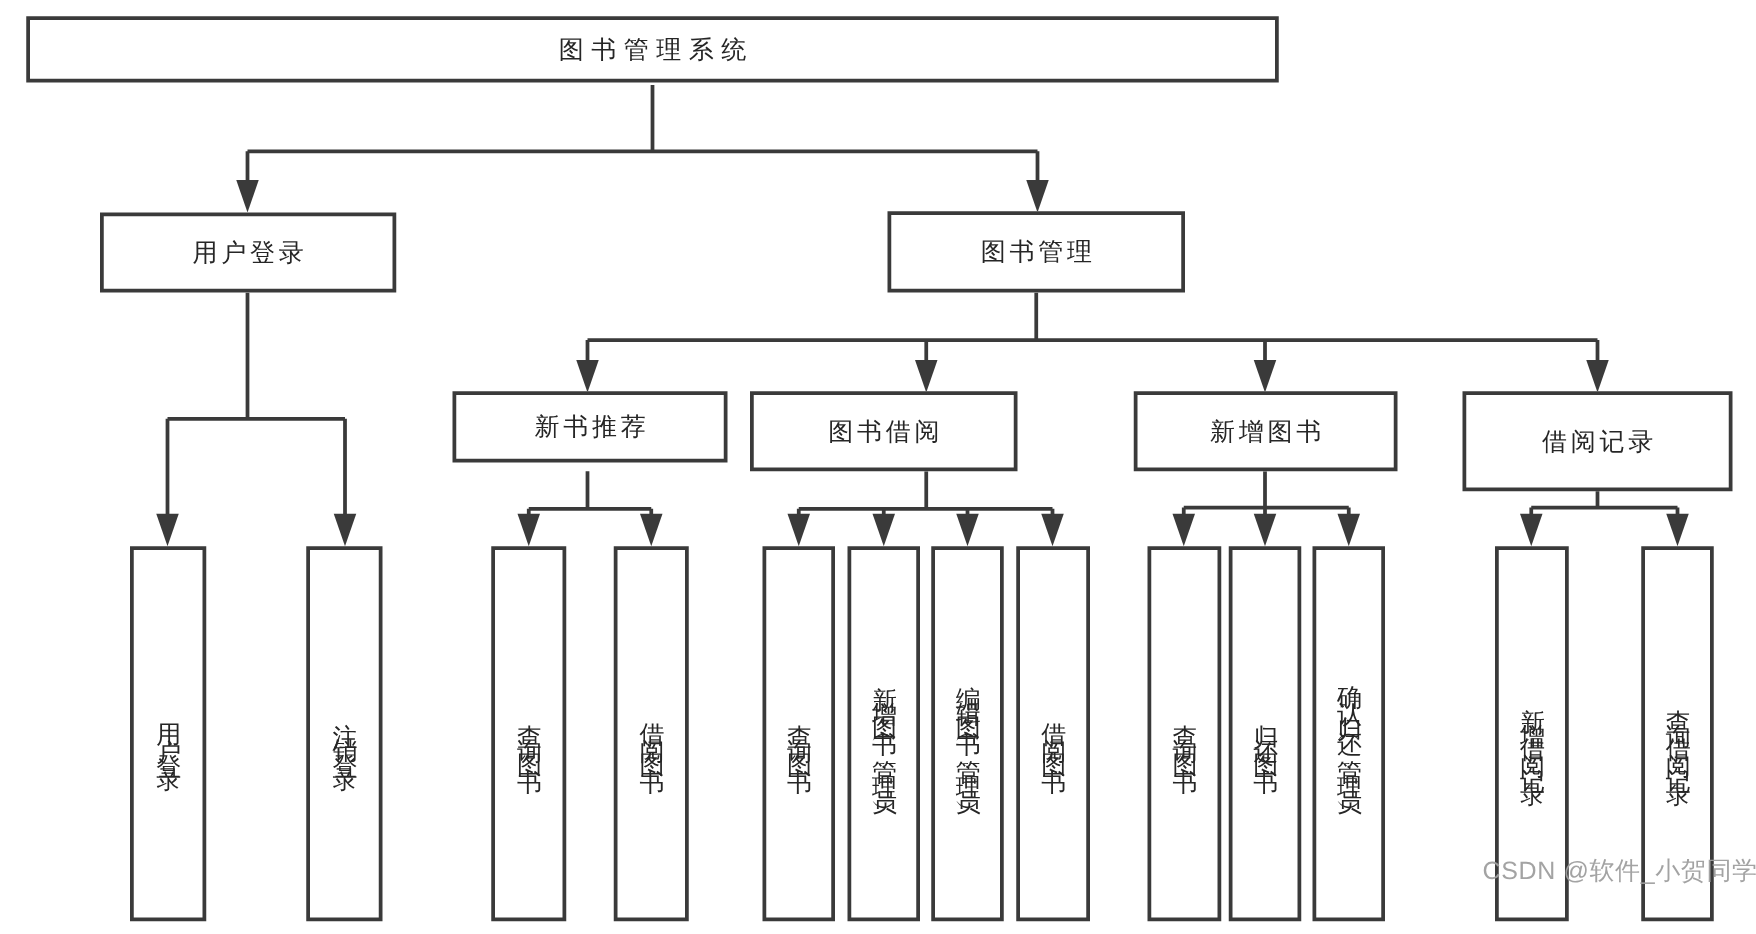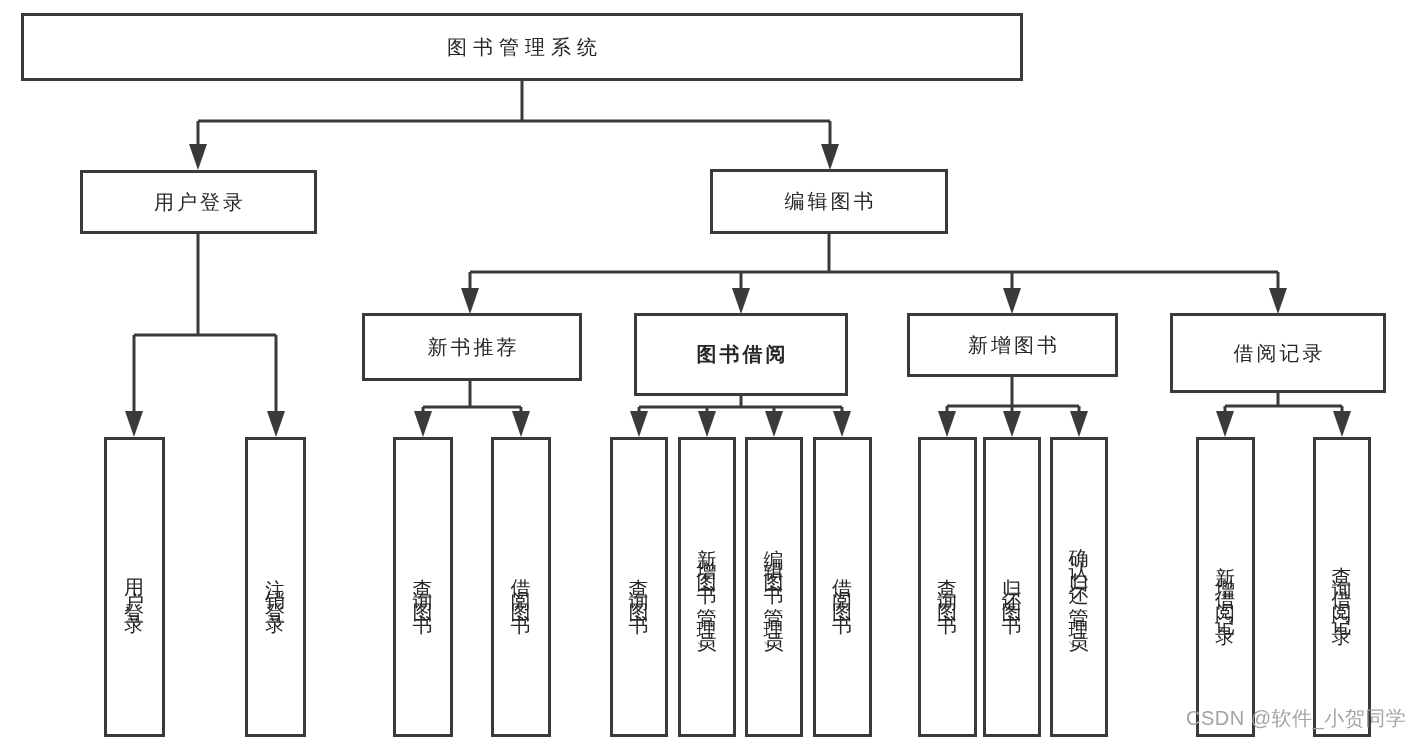--- a/index.html
+++ b/index.html
@@ -46,21 +46,21 @@
     writing-mode: vertical-rl;
     font-size: 20px;
     color: #262626;
     letter-spacing: 12px;
     line-height: 1;
     white-space: nowrap;
   }
   .watermark {
     position: absolute;
     left: 1186px;
-    top: 705px;
+    top: 683px;
     font-size: 20px;
     color: rgba(158, 158, 158, 0.95);
     letter-spacing: 0.5px;
     white-space: nowrap;
     z-index: 10;
   }
 </style>
 </head>
 <body>
 
@@ -99,35 +99,35 @@
       <polygon points="765,411 783,411 774,437"></polygon>
       <polygon points="833,411 851,411 842,437"></polygon>
       <polygon points="938,411 956,411 947,437"></polygon>
       <polygon points="1003,411 1021,411 1012,437"></polygon>
       <polygon points="1070,411 1088,411 1079,437"></polygon>
       <polygon points="1216,411 1234,411 1225,437"></polygon>
       <polygon points="1333,411 1351,411 1342,437"></polygon>
     </g>
   </svg>
 
-  <div class="node" style="left:21px; top:13px; width:1002px; height:68px;">
+  <div class="node" style="left:21px; top:13px; width:1002px; height:53px;">
     <span class="h-label root-label">图书管理系统</span>
   </div>
 
   <div class="node" style="left:80px; top:170px; width:237px; height:64px;">
     <span class="h-label">用户登录</span>
   </div>
   <div class="node" style="left:710px; top:169px; width:238px; height:65px;">
-    <span class="h-label">编辑图书</span>
+    <span class="h-label">图书管理</span>
   </div>
 
-  <div class="node" style="left:362px; top:313px; width:220px; height:68px;align-items:center;">
+  <div class="node" style="left:362px; top:313px; width:220px; height:57px;align-items:center;">
     <span class="h-label">新书推荐</span>
   </div>
-  <div class="node" style="left:634px; top:313px; width:214px; height:83px;font-weight:bold;">
+  <div class="node" style="left:600px; top:313px; width:214px; height:64px;">
     <span class="h-label">图书借阅</span>
   </div>
   <div class="node" style="left:907px; top:313px; width:211px; height:64px;">
     <span class="h-label">新增图书</span>
   </div>
   <div class="node" style="left:1170px; top:313px; width:216px; height:80px;">
     <span class="h-label">借阅记录</span>
   </div>
 
   <div class="node" style="left:104px; top:437px; width:61px; height:300px;">

